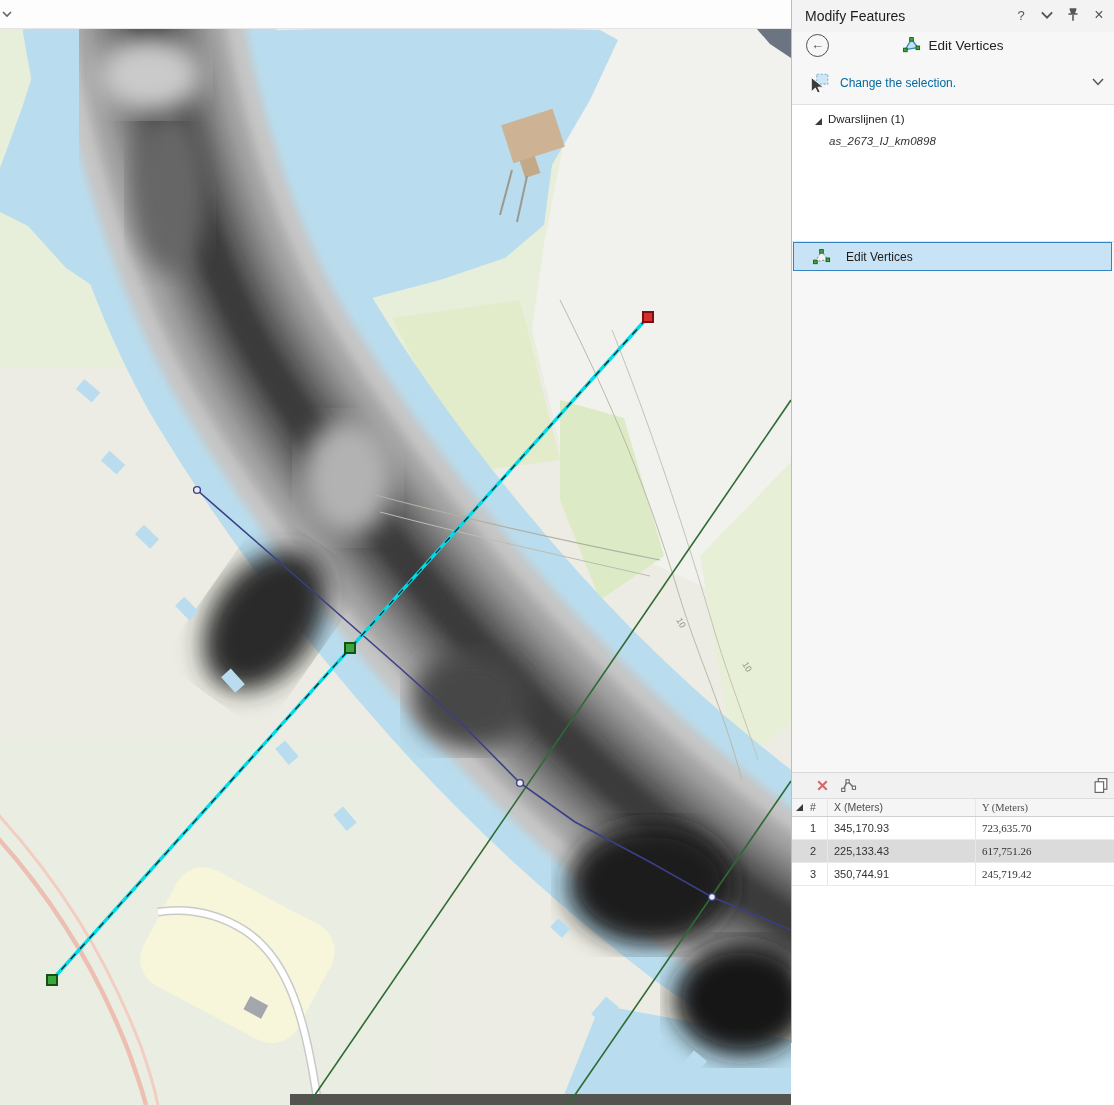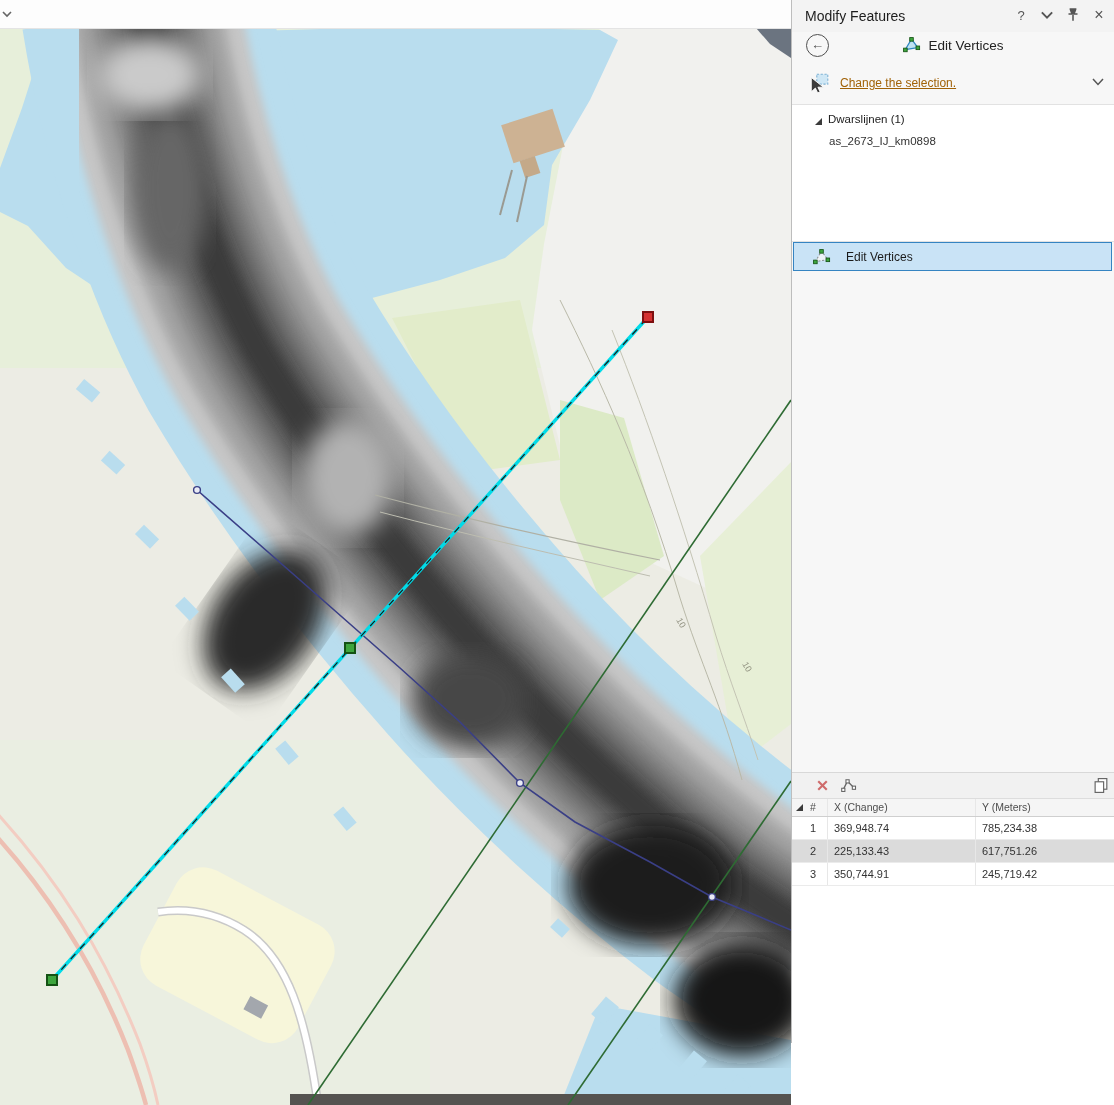--- a/index.html
+++ b/index.html
@@ -17,45 +17,45 @@
   .p-title{position:absolute;left:13px;top:8px;font-size:14px;color:#1d1d1d;}
   .hicons{position:absolute;right:6px;top:6px;display:flex;gap:8px;align-items:center;color:#555;}
   .hicon{width:18px;height:18px;display:flex;align-items:center;justify-content:center;font-size:13px;cursor:pointer;color:#555;}
 
   .tool-row{position:absolute;left:0;top:32px;right:0;height:30px;}
   .back-btn{position:absolute;left:14px;top:2px;width:21px;height:21px;border:1.4px solid #4f4f4f;border-radius:50%;color:#4f4f4f;font-size:13px;line-height:20px;text-align:center;cursor:pointer;background:#f7f7f7;}
   .tool-title{position:absolute;left:0;right:0;top:4px;display:flex;justify-content:center;align-items:center;gap:7px;font-size:13.5px;color:#222;}
 
   .sel-row{position:absolute;left:0;top:66px;right:0;height:34px;cursor:pointer;}
   .sel-row .cursor-ico{position:absolute;left:16px;top:6px;}
-  .sel-row .txt{position:absolute;left:48px;top:10px;font-size:12px;color:#a16207;text-decoration:underline;}
+  .sel-row .txt{position:absolute;left:48px;top:10px;font-size:12px;color:#0369a1;}
   .sel-row .chev{position:absolute;right:10px;top:12px;}
 
   .tree-box{position:absolute;left:0;top:104px;right:0;height:136px;background:#ffffff;border-top:1px solid #e2e2e2;border-bottom:1px solid #e2e2e2;}
   .tree-group{position:relative;height:20px;padding-top:8px;cursor:pointer;}
   .tree-group .tri{position:absolute;left:22px;top:12px;}
   .tree-group .lbl{position:absolute;left:36px;top:8px;font-size:11.5px;color:#222;text-align:center;}
-  .tree-item{position:relative;height:18px;cursor:pointer;}
+  .tree-item{position:relative;height:18px;cursor:pointer;font-style:italic;}
   .tree-item .lbl{position:absolute;left:37px;top:2px;font-size:11.5px;color:#333;}
 
   .active-tool{position:absolute;left:1px;top:242px;right:2px;height:29px;background:#c9e3f6;border:1px solid #3584c2;box-sizing:border-box;cursor:pointer;}
   .active-tool .ico{position:absolute;left:18px;top:5px;}
   .active-tool .lbl{position:absolute;left:52px;top:7px;font-size:12px;color:#1b1b1b;}
 
   .grid-block{position:absolute;left:0;right:0;top:772px;bottom:0;background:#fff;border-top:1px solid #d8d8d8;}
   .grid-toolbar{position:relative;height:25px;background:#f1f1f1;border-bottom:1px solid #ddd;}
   .gt-ico{position:absolute;top:4px;width:17px;height:17px;cursor:pointer;}
   .grid-table{font-size:11px;color:#333;}
   .g-row{display:grid;grid-template-columns:14px 22px 148px 1fr;height:22px;line-height:22px;border-bottom:1px solid #ebebeb;background:#fff;}
   .g-row.hdr{height:17px;line-height:17px;background:#f5f5f5;color:#4e4e4e;font-size:10.5px;border-bottom:1px solid #cfcfcf;}
   .g-row.sel{background:#dbdbdb;}
   .g-cell{padding-left:6px;overflow:hidden;white-space:nowrap;border-right:1px solid #e7e7e7;}
   .g-cell.num{padding-left:0;padding-right:4px;text-align:left;padding-left:4px;}
   .g-cell.exp{border-right:none;position:relative;}
-  .g-cell:last-child{border-right:none;}
+  .g-cell:last-child{border-right:none;font-family:Liberation Serif, serif;}
 
   svg text{font-family:"Liberation Sans",sans-serif;}
 </style>
 </head>
 <body>
 
 <div class="app">
 
   <div class="map">
     <svg width="791" height="1105" viewBox="0 0 791 1105">
@@ -251,29 +251,29 @@
       </div>
 
       <div class="grid-table">
         <div class="g-row hdr">
           <div class="g-cell exp">
             <svg width="9" height="9" viewBox="0 0 9 9" style="position:absolute;left:3px;top:4px;">
               <polygon points="8,1 8,8 1,8" fill="#3b3b3b"></polygon>
             </svg>
           </div>
           <div class="g-cell num">#</div>
-          <div class="g-cell">X (Change)</div>
+          <div class="g-cell">X (Meters)</div>
           <div class="g-cell">Y (Meters)</div>
         </div>
 
         <div class="g-row">
           <div class="g-cell exp"></div>
           <div class="g-cell num">1</div>
-          <div class="g-cell">369,948.74</div>
-          <div class="g-cell">785,234.38</div>
+          <div class="g-cell">345,170.93</div>
+          <div class="g-cell">723,635.70</div>
         </div>
 
         <div class="g-row sel">
           <div class="g-cell exp"></div>
           <div class="g-cell num">2</div>
           <div class="g-cell">225,133.43</div>
           <div class="g-cell">617,751.26</div>
         </div>
 
         <div class="g-row">

